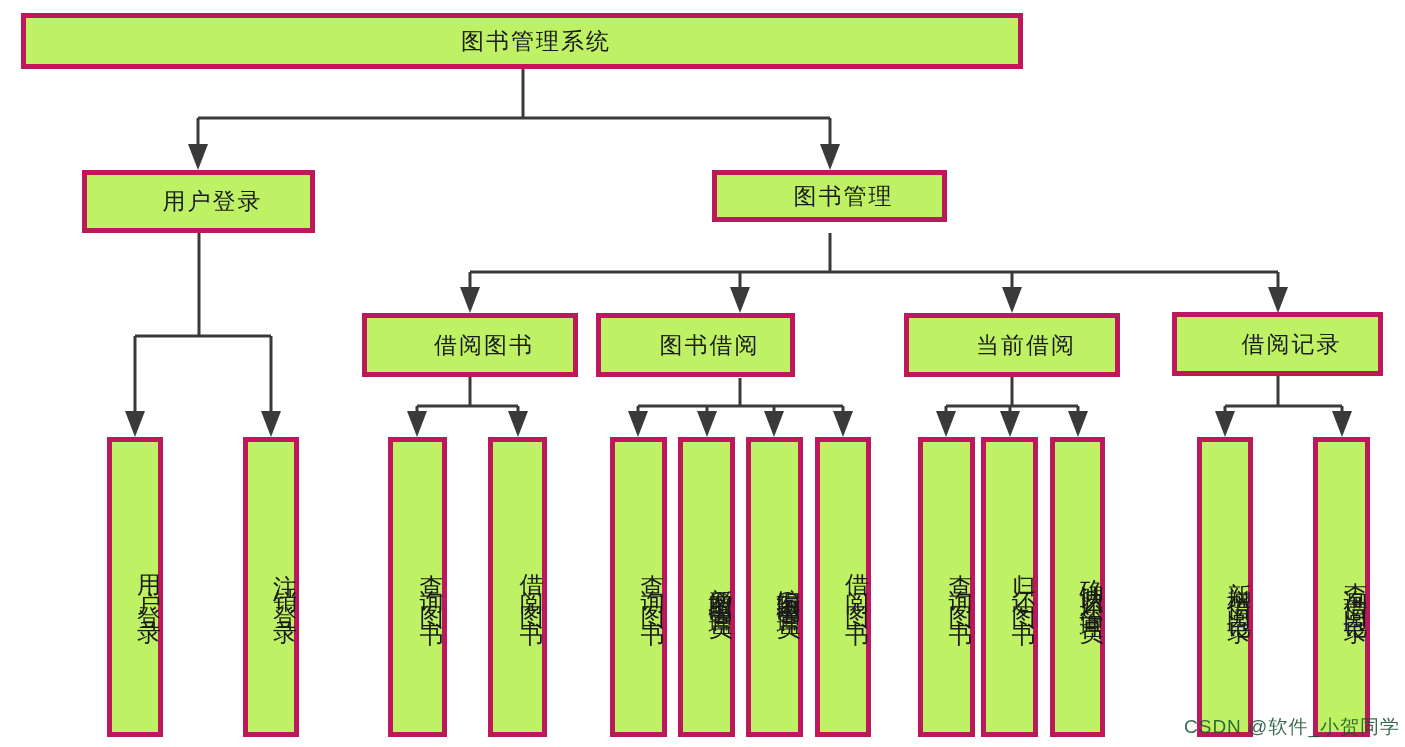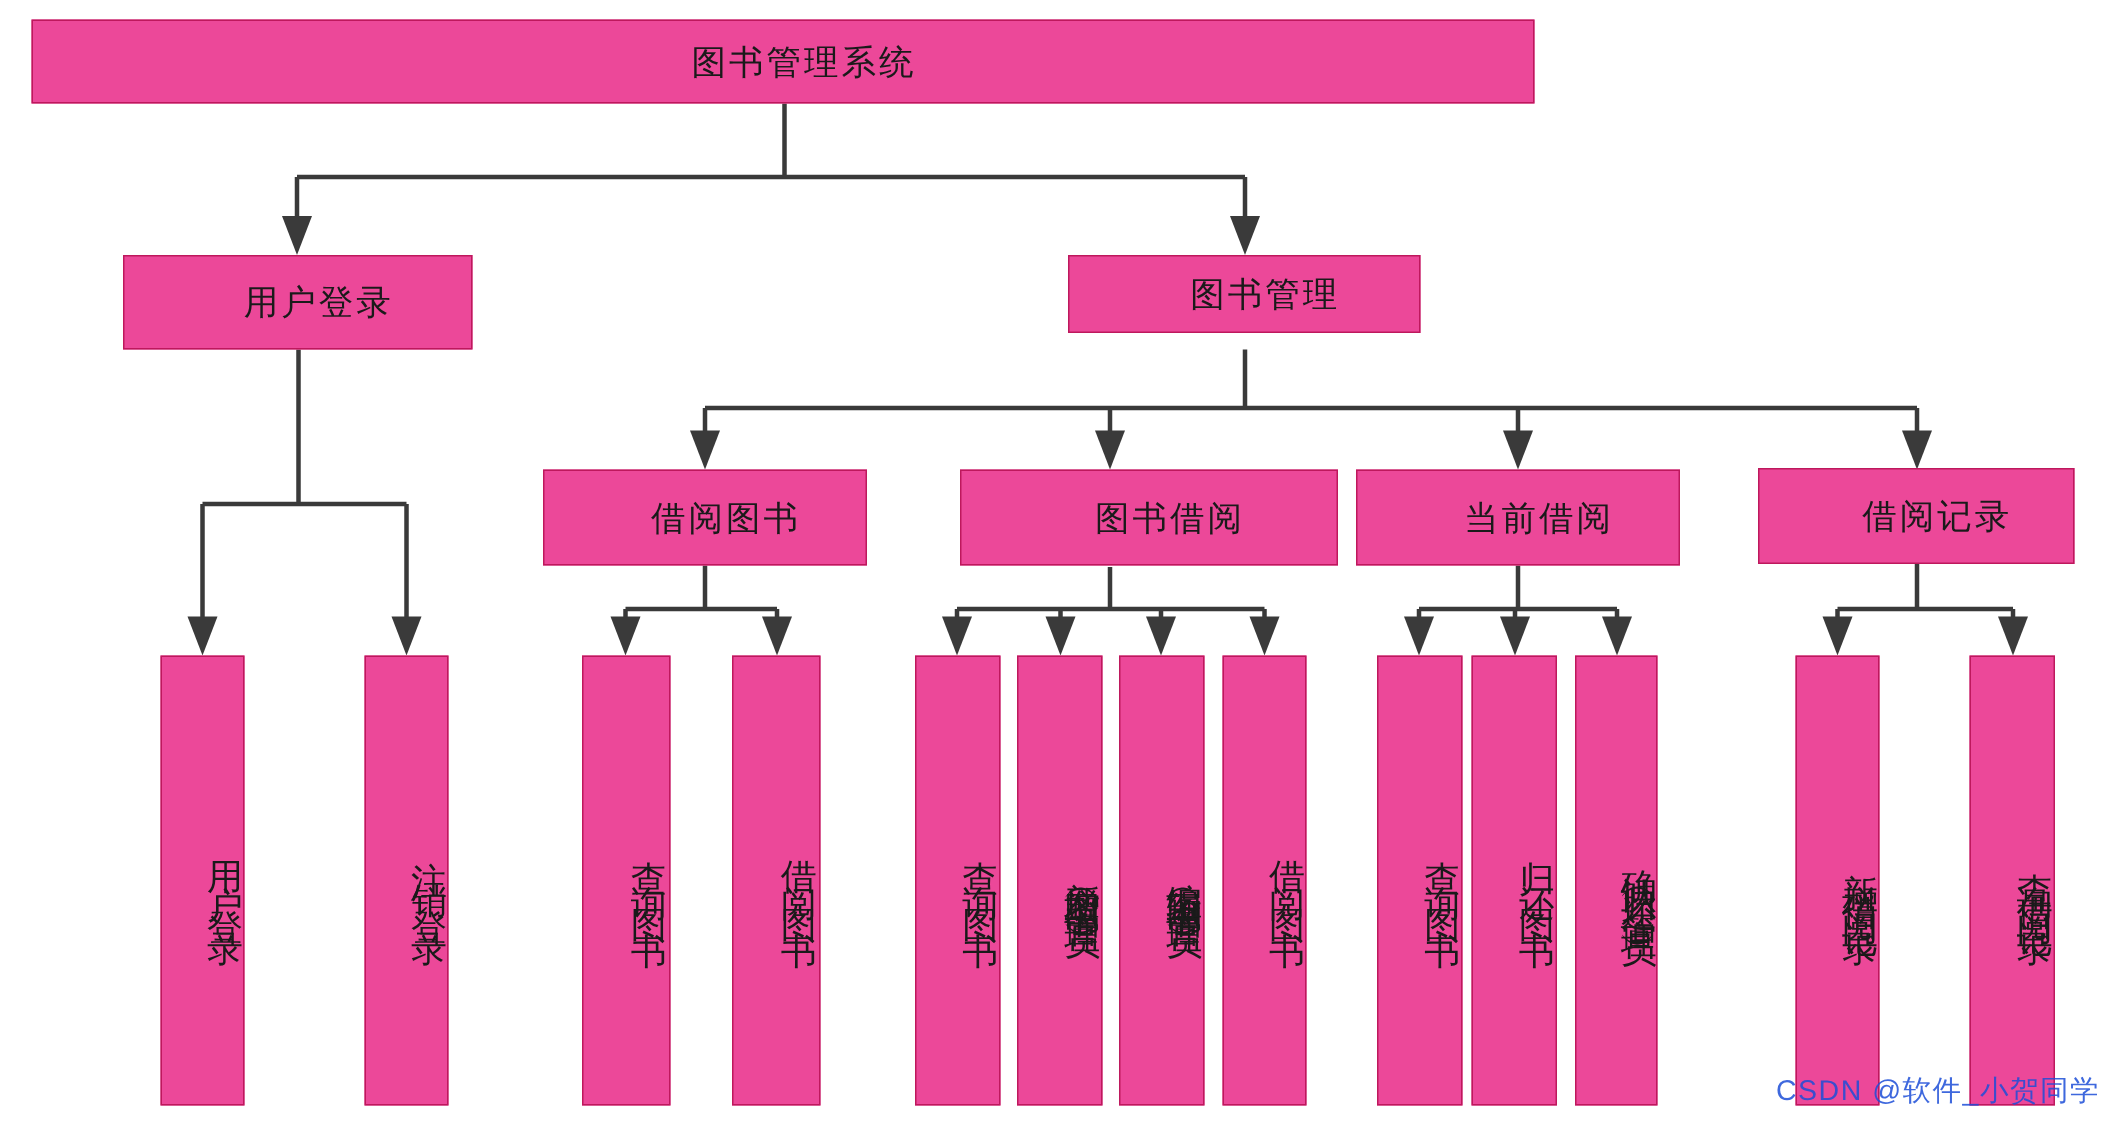--- a/index.html
+++ b/index.html
@@ -2,35 +2,35 @@
 <html><head>
 <meta charset="utf-8">
 <style>
   html,body{margin:0;padding:0;background:#fff;}
   .canvas{
     position:relative;width:1405px;height:747px;background:#ffffff;overflow:hidden;
     font-family:"Liberation Sans","DejaVu Sans",sans-serif;color:#1a1a1a;
   }
   svg.wires{position:absolute;left:0;top:0;width:1405px;height:747px;}
   .node{
-    position:absolute;box-sizing:border-box;border:1px solid #be185d;background:#ec4899;
+    position:absolute;box-sizing:border-box;border:5px solid #be185d;background:#bef264;
     display:flex;align-items:center;justify-content:center;
     font-size:23px;letter-spacing:2px;white-space:nowrap;padding-left:28px;
   }
   .node.v{
     writing-mode:vertical-rl;text-orientation:mixed;
     font-size:24px;letter-spacing:16px;
     display:flex;align-items:center;justify-content:center;
   }
   .node.v.len6{letter-spacing:8px;}
   .node.v.len9{letter-spacing:6px;}
   .node.v.len10{letter-spacing:4px;}
   .watermark{
     position:absolute;left:1184px;top:714px;width:221px;
-    font-size:19px;color:#1d4ed8;opacity:.85;letter-spacing:1px;white-space:nowrap;
+    font-size:19px;color:#14532d;opacity:.85;letter-spacing:1px;white-space:nowrap;
   }
 </style>
 </head>
 <body>
 
 <div class="canvas">
 
   <svg class="wires" viewBox="0 0 1405 747" xmlns="http://www.w3.org/2000/svg">
     <g stroke="#3a3a3a" stroke-width="3" fill="none">
 
@@ -70,21 +70,21 @@
       <polygon points="1332,411 1352,411 1342,437"></polygon>
     </g>
   </svg>
 
   <div class="node" style="left:21px;top:13px;width:1002px;height:56px">图书管理系统</div>
 
   <div class="node" style="left:82px;top:170px;width:233px;height:63px">用户登录</div>
   <div class="node" style="left:712px;top:170px;width:235px;height:52px">图书管理</div>
 
   <div class="node" style="left:362px;top:313px;width:216px;height:64px">借阅图书</div>
-  <div class="node" style="left:640px;top:313px;width:252px;height:64px">图书借阅</div>
+  <div class="node" style="left:596px;top:313px;width:199px;height:64px">图书借阅</div>
   <div class="node" style="left:904px;top:313px;width:216px;height:64px">当前借阅</div>
   <div class="node" style="left:1172px;top:312px;width:211px;height:64px">借阅记录</div>
 
   <div class="node v" style="left:107px;top:437px;width:56px;height:300px">用户登录</div>
   <div class="node v" style="left:243px;top:437px;width:56px;height:300px">注销登录</div>
 
   <div class="node v" style="left:388px;top:437px;width:59px;height:300px">查询图书</div>
   <div class="node v" style="left:488px;top:437px;width:59px;height:300px">借阅图书</div>
 
   <div class="node v" style="left:610px;top:437px;width:57px;height:300px">查询图书</div>

